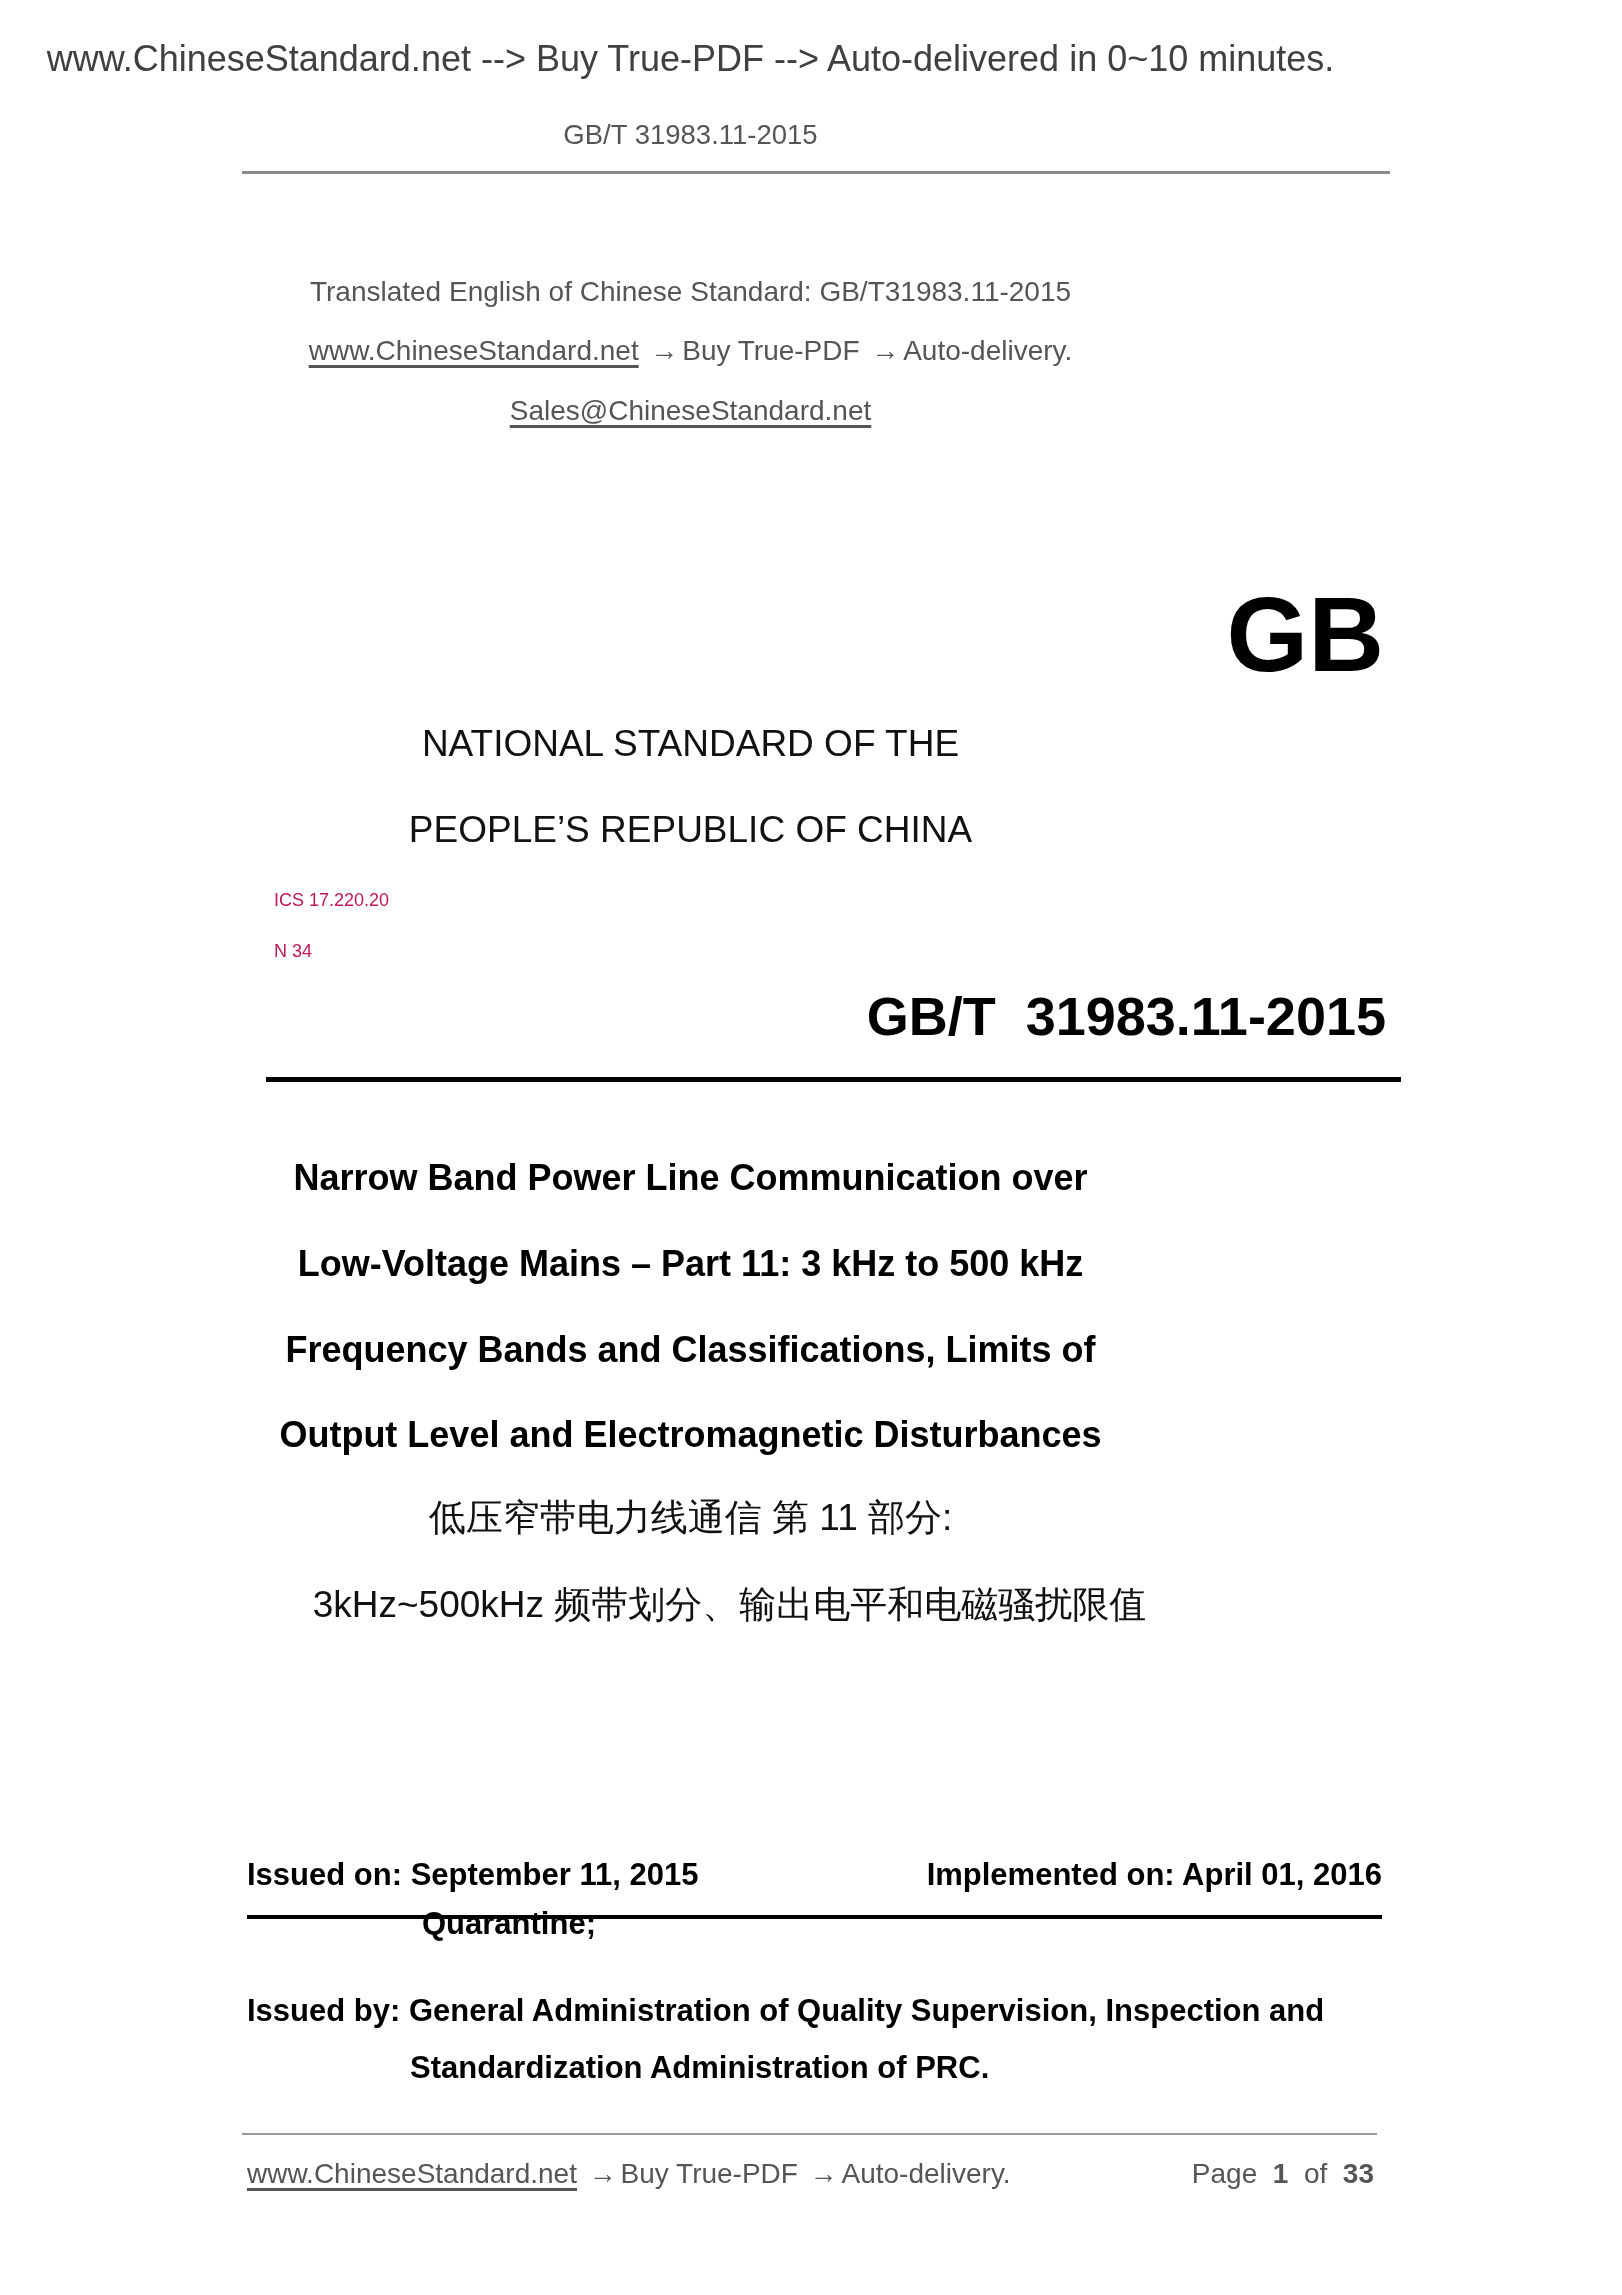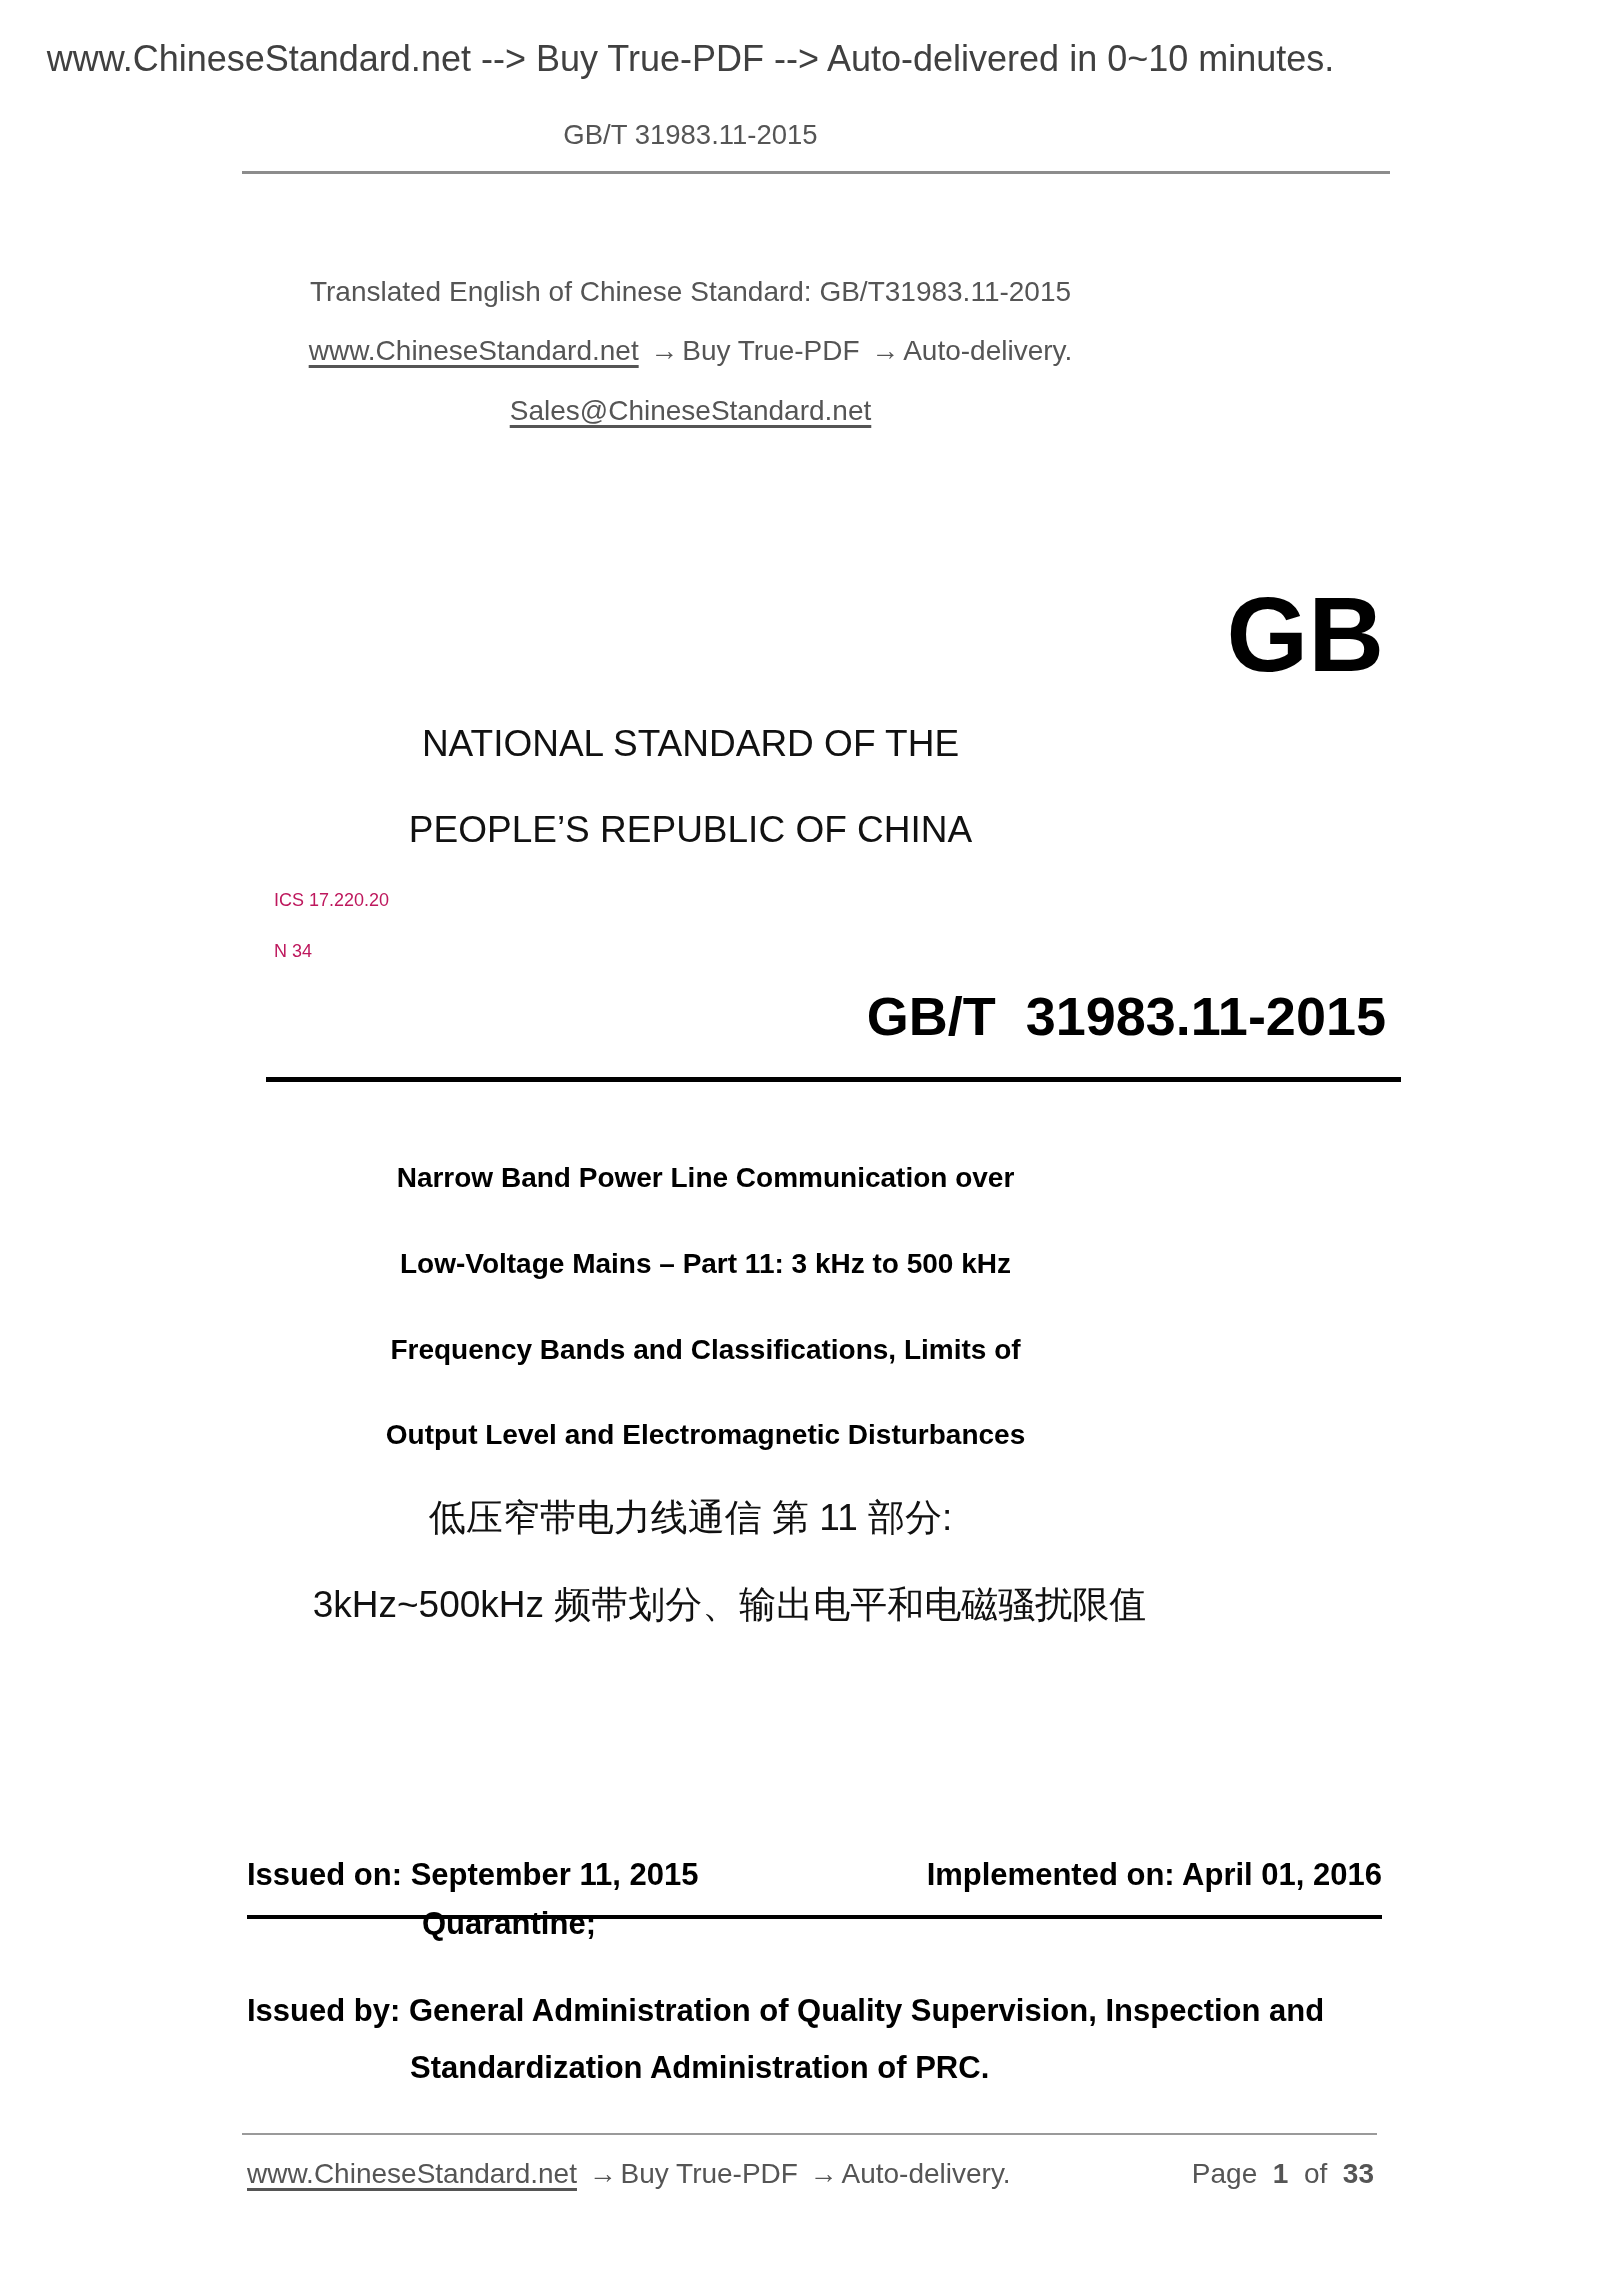--- a/index.html
+++ b/index.html
@@ -10,21 +10,21 @@
   .banner { top:34px; font-size:36px; line-height:50px; color:#404040; }
   .hdr-code { top:116px; font-size:27.5px; line-height:37px; color:#555; }
   .hdr-line { top:171px; left:242px; width:1148px; height:2.6px; background:#8c8c8c; }
   .info { font-size:28px; line-height:37px; color:#555;margin-top:30px; }
   .link { text-decoration:underline; text-decoration-thickness:2.6px; text-underline-offset:5.2px; color:#555; }
   .gb-mark { top:576px; right:239px; font-size:105px; font-weight:bold; line-height:118px; }
   .nat { font-size:37px; line-height:47px; color:#111; }
   .code-small { left:247px; font-size:18px; line-height:31px; color:#be185d;margin-left:27px; }
   .big-code { top:982px; right:237px; font-size:54px; font-weight:bold; line-height:69px; white-space:pre; }
   .thick-line { top:1077px; left:266px; width:1135px; height:4.6px; background:#000; }
-  .title { font-size:28px; font-weight:bold; line-height:55px;margin-left:15px; }
+  .title { font-size:36px; font-weight:bold; line-height:55px; }
   .cn { font-size:37px; line-height:50px; color:#111; }
   .meta { font-size:31px; font-weight:bold; line-height:41px; }
   .meta-line { top:1915px; left:247px; width:1135px; height:3.9px; background:#000; }
   .foot-line { top:2133px; left:242px; width:1135px; height:2px; background:#9a9a9a; }
   .foot { top:2155px; font-size:28px; line-height:38px; color:#555; }
   .arrow { display:inline-block; margin:0 3.9px; }
   .pg-num { font-weight:bold; }
 </style>
 </head>
 <body>

